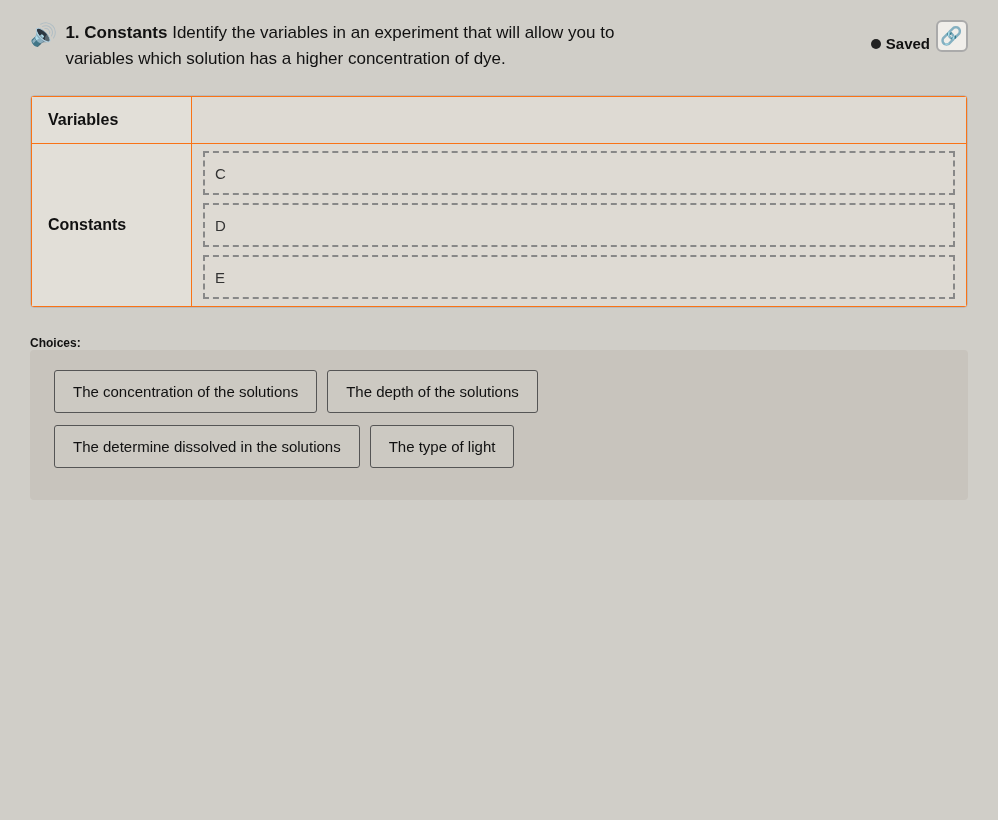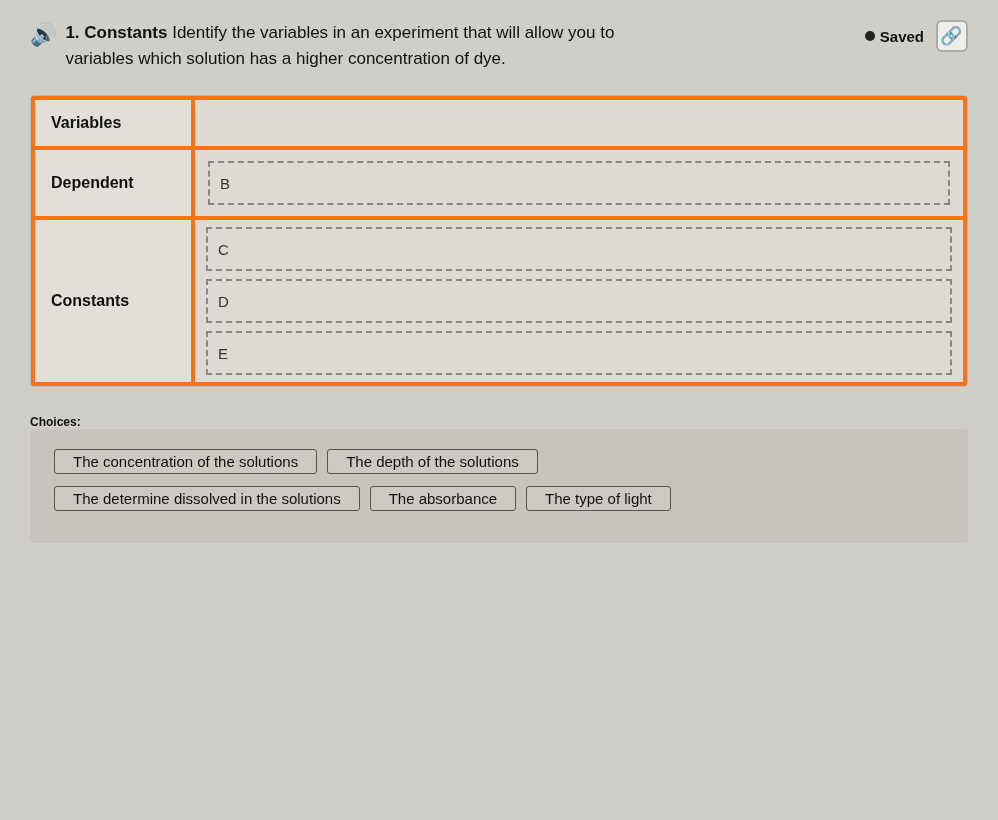--- a/index.html
+++ b/index.html
@@ -41,22 +41,22 @@
       font-size: 17px;
       line-height: 1.5;
     }
 
     .question-label strong {
       font-weight: bold;
     }
 
     .header-right {
       display: flex;
-      align-items: center;
-      gap: 12px;
+      align-items: flex-end;
+      gap: 6px;
       flex-shrink: 0;
     }
 
     .saved-indicator {
       display: flex;
       align-items: center;
       gap: 5px;
       font-size: 15px;
       font-weight: bold;
     }
@@ -89,21 +89,21 @@
       margin-bottom: 28px;
       overflow: hidden;
     }
 
     table {
       width: 100%;
       border-collapse: collapse;
     }
 
     table td {
-      border: 4px solid #f97316;
+      border: 1px solid #f97316;
       vertical-align: top;
       padding: 0;
     }
 
     .col-label {
       width: 160px;
       background-color: #e2dfd8;
       padding: 14px 16px;
       font-size: 16px;
       font-weight: bold;
@@ -158,21 +158,21 @@
     .choices-row {
       display: flex;
       gap: 10px;
       margin-bottom: 12px;
       flex-wrap: wrap;
     }
 
     .choice-btn {
       border: 1.5px solid #555;
       background-color: #ccc9c2;
-      padding: 3px 18px;
+      padding: 12px 18px;
       font-size: 15px;
       cursor: pointer;
       border-radius: 3px;
       color: #111;
     }
   </style>
 </head>
 <body>
 
 <div class="header">
@@ -205,30 +205,20 @@
     <tbody>
 
       <tr>
         <td class="col-label">
           <strong>Variables</strong>
         </td>
         <td style="background-color:#dedad3; padding: 14px;"></td>
       </tr>
 
 
-      <tr>
-        <td class="col-label">
-          <strong>Dependent</strong>
-        </td>
-        <td class="col-input">
-          <div class="drop-zone">
-            <span class="drop-zone-letter">B</span>
-          </div>
-        </td>
-      </tr>
 
       <tr>
         <td class="col-label">
           <strong>Constants</strong>
         </td>
         <td class="constants-cell">
           <div class="constants-inner">
             <div class="drop-zone">
               <span class="drop-zone-letter">C</span>
             </div>
@@ -247,16 +237,15 @@
 
 <div class="choices-label">Choices:</div>
 
 <div class="choices-area">
   <div class="choices-row">
     <button class="choice-btn">The concentration of the solutions</button>
     <button class="choice-btn">The depth of the solutions</button>
   </div>
   <div class="choices-row">
     <button class="choice-btn">The determine dissolved in the solutions</button>
-    <button class="choice-btn">The absorbance</button>
     <button class="choice-btn">The type of light</button>
   </div>
 </div>
 
 </body></html>

